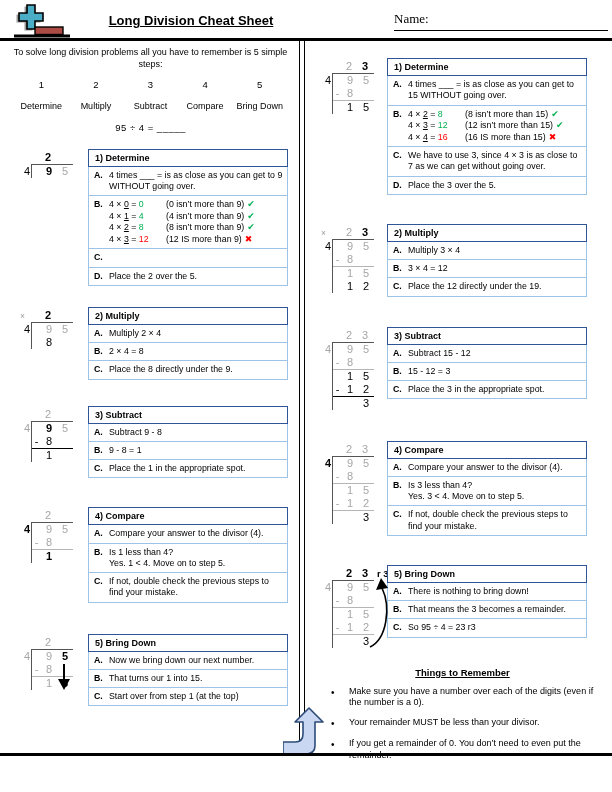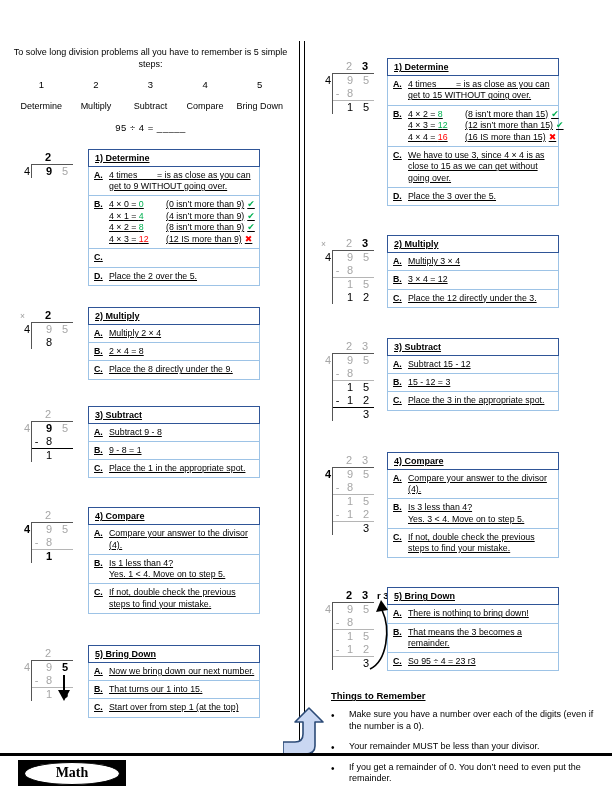--- a/index.html
+++ b/index.html
@@ -43,61 +43,75 @@
   .ld-row{display:flex;height:13px;align-items:center;}
   .ld-min{width:9px;text-align:center;flex:none;}
   .ld-cell{width:16px;text-align:center;flex:none;}
   .s-bold{font-weight:bold;color:#000;}
   .s-black{color:#000;}
   .s-gray{color:#a6a6a6;}
   .u-black{border-bottom:1.4px solid #000;}
   .u-gray{border-bottom:1.4px solid #b5b5b5;}
   .ld-arrow{position:absolute;}
   
-  .stepbox{width:172px;background:#fff;text-decoration:underline;}
+  .stepbox{width:200px;background:#fff;}
   .stepbox-title{border:1.8px solid #2F5597;padding:3px 6px;font-size:9px;font-weight:bold;position:relative;background:#fff;}
   .steprows{border:1px solid #9DC3E6;border-top:none;}
   .steprow{display:flex;padding:3px 4px 3px 5px;font-size:8.8px;line-height:1.28;}
   .steprow + .steprow{border-top:1px solid #9DC3E6;}
   .steprow-label{flex:none;width:15px;font-weight:bold;}
   .steprow-content{flex:1;white-space:pre-line;}
   .mathline{display:flex;align-items:baseline;}
   .mathline .eq{min-width:57px;white-space:nowrap;}
   .mathline .mult{text-decoration:underline;}
   .mathline .note{white-space:nowrap;}
   .mathline .mark{margin-left:3px;font-size:9px;font-weight:bold;}
   
   .col-left .sec1{margin-top:14px;} .col-left .sec2{margin-top:21px;}
   .col-left .sec3{margin-top:26px;} .col-left .sec4{margin-top:29px;}
   .col-left .sec5{margin-top:31px;}
   .col-right .sec1{margin-top:17px;} .col-right .sec2{margin-top:29px;}
   .col-right .sec3{margin-top:30px;} .col-right .sec4{margin-top:31px;}
   .col-right .sec5{margin-top:29px;}
   
   .remember{margin-top:19px;padding:0 18px 0 26px;}
-  .remember-title{text-align:left;font-size:9.5px;font-weight:bold;text-decoration:underline;}
+  .remember-title{text-align:center;font-size:9.5px;font-weight:bold;text-decoration:underline;}
   .remember-list{margin-top:8px;}
   .remember-item{display:flex;font-size:9px;line-height:1.3;margin-bottom:8px;}
   .remember-item .dot{flex:none;width:18px;font-size:10px;}
   
   .footer{position:absolute;left:0;right:0;bottom:0;height:36px;border-top:3.5px solid #000;}
   .math-badge{position:absolute;left:18px;top:4px;width:108px;height:26px;background:#000;
               display:flex;align-items:center;justify-content:center;}
   .math-ellipse{width:94px;height:21px;background:#fff;border:1.6px solid #000;border-radius:50%;
                 display:flex;align-items:center;justify-content:center;
                 font-family:"Liberation Serif",serif;font-weight:bold;font-size:14px;}
   .site-url{position:absolute;left:131px;top:11px;font-family:"Liberation Serif",serif;font-size:12.5px;color:#1a1a1a;}
   
   .uturn{position:absolute;left:283px;top:706px;}
 </style>
 </head>
 <body>
 
 <div class="page">
 
+  <div class="header">
+    <div class="logo">
+      <svg width="56" height="36" viewBox="0 0 56 36">
+        <path d="M13,3 h8 v8 h8 v8 h-8 v8 h-8 v-8 h-8 v-8 h8 Z" fill="#9a9a9a" transform="translate(-2.5,1.5)"></path>
+        <path d="M13,3 h8 v8 h8 v8 h-8 v8 h-8 v-8 h-8 v-8 h8 Z" fill="#4BACC6" stroke="#000" stroke-width="1.6"></path>
+        <rect x="21" y="25" width="28" height="7.5" fill="#AC4A44" stroke="#000" stroke-width="1.4"></rect>
+        <rect x="0" y="32.5" width="56" height="3" fill="#000"></rect>
+      </svg>
+    </div>
+    <div class="title">Long Division Cheat Sheet</div>
+    <div class="namebox">
+      <span>Name:</span>
+    </div>
+  </div>
 
   <div class="main">
     <div class="col-left">
       <div class="intro">
         <div>To solve long division problems all you have to remember is 5 simple steps:</div>
         <div class="intro-steps" id="intro-steps">
             <div class="intro-step">
               <div class="num">1</div>
               <div class="lbl">Determine</div>
             </div>
@@ -385,21 +399,21 @@
                 <div class="steprow">
                   <span class="steprow-label">A.</span>
                   <div class="steprow-content">4 times ___ = is as close as you can get to 15 WITHOUT going over.</div>
                 </div>
                 <div class="steprow">
                   <span class="steprow-label">B.</span>
                   <div class="steprow-content"><div class="mathline"><span class="eq"><span>4 × </span><span class="mult">2</span><span> = </span><span class="res" style="color: rgb(0, 176, 80);">8</span></span><span class="note">(8 isn’t more than 15)</span><span class="mark" style="color: rgb(0, 176, 80);">✔</span></div><div class="mathline"><span class="eq"><span>4 × </span><span class="mult">3</span><span> = </span><span class="res" style="color: rgb(0, 176, 80);">12</span></span><span class="note">(12 isn’t more than 15)</span><span class="mark" style="color: rgb(0, 176, 80);">✔</span></div><div class="mathline"><span class="eq"><span>4 × </span><span class="mult">4</span><span> = </span><span class="res" style="color: rgb(255, 0, 0);">16</span></span><span class="note">(16 IS more than 15)</span><span class="mark" style="color: rgb(255, 0, 0);">✖</span></div></div>
                 </div>
                 <div class="steprow">
                   <span class="steprow-label">C.</span>
-                  <div class="steprow-content">We have to use 3, since 4 × 4 is as close to 15 as we can get without going over.</div>
+                  <div class="steprow-content">We have to use 3, since 4 × 3 is as close to 7 as we can get without going over.</div>
                 </div>
                 <div class="steprow">
                   <span class="steprow-label">D.</span>
                   <div class="steprow-content">Place the 3 over the 5.</div>
                 </div>
               </div>
             </div>
           </div>
           <div class="section sec2">
             <div class="ldwrap">
@@ -441,21 +455,21 @@
                 <div class="steprow">
                   <span class="steprow-label">A.</span>
                   <div class="steprow-content">Multiply 3 × 4</div>
                 </div>
                 <div class="steprow">
                   <span class="steprow-label">B.</span>
                   <div class="steprow-content">3 × 4 = 12</div>
                 </div>
                 <div class="steprow">
                   <span class="steprow-label">C.</span>
-                  <div class="steprow-content">Place the 12 directly under the 3.</div>
+                  <div class="steprow-content">Place the 12 directly under the 19.</div>
                 </div>
               </div>
             </div>
           </div>
           <div class="section sec3">
             <div class="ldwrap">
               <div class="ld">
                 <div class="ld-top">
                   <span class="ld-cell s-gray">2</span>
                   <span class="ld-cell s-gray">3</span>
@@ -648,18 +662,15 @@
     </div>
   </div>
 
   <div class="uturn">
     <svg width="44" height="50" viewBox="0 0 44 50">
       <path d="M0,48 L0,36 L12,36 C18,36 20,32 20,28 L20,16 L12,16 L26,2 L40,16 L32,16 L32,40 C32,46 28,48 22,48 Z" fill="#C9D7F2" stroke="#2C4B77" stroke-width="1.6" stroke-linejoin="round"></path>
     </svg>
   </div>
 
   <div class="footer">
-    <div class="math-badge">
-      <div class="math-ellipse">Math</div>
-    </div>
   </div>
 
 </div>
 
 </body></html>

